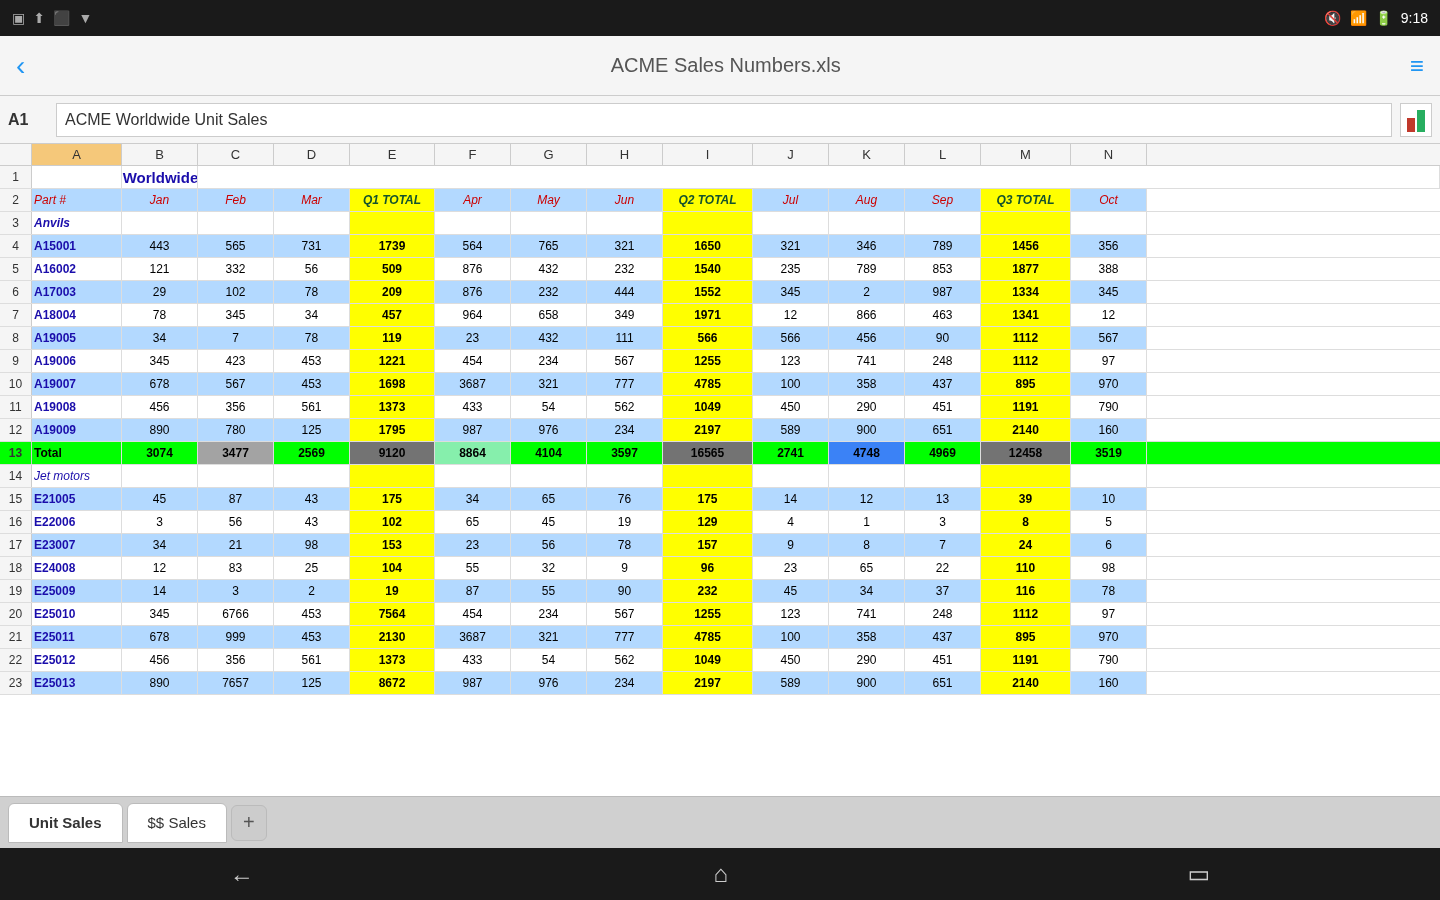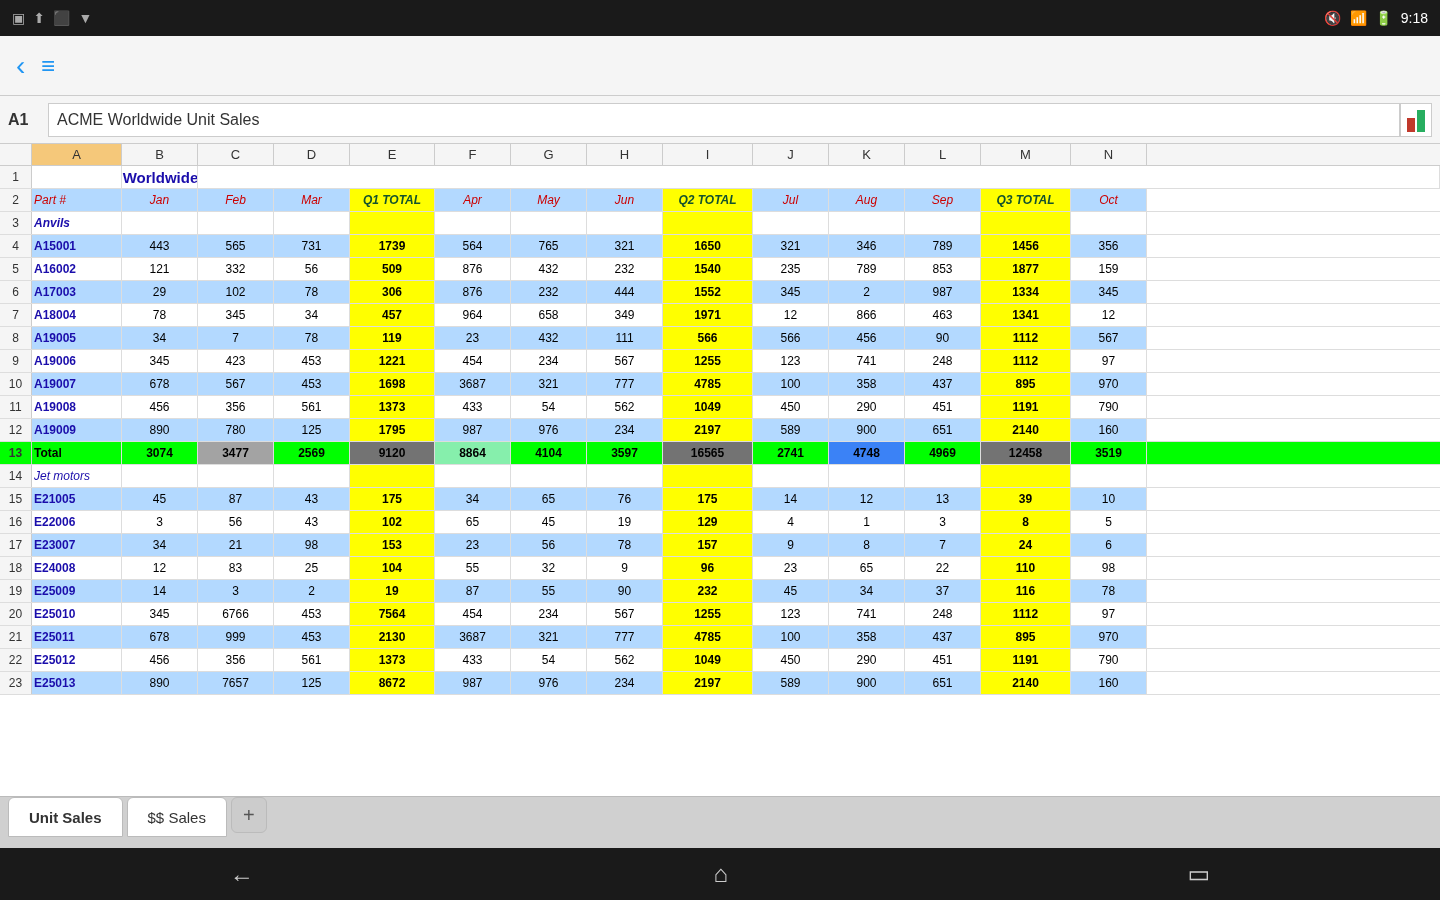--- a/index.html
+++ b/index.html
@@ -34,21 +34,21 @@
 
     
     .formula-bar {
       background: #f5f5f5;
       height: 48px;
       display: flex;
       align-items: center;
       padding: 0 8px;
       border-bottom: 1px solid #ccc;
       flex-shrink: 0;
-      gap: 0;
+      gap: 8px;
     }
     .cell-ref {
       font-size: 16px;
       color: #333;
       font-weight: bold;
       width: 40px;
     }
     .formula-input {
       flex: 1;
       height: 34px;
@@ -159,21 +159,21 @@
     .italic { font-style: italic; }
     .text-large { font-size: 15px; font-weight: bold; color: #1a0dab; }
     .total-row { background: #00ff00; font-weight: bold; }
     .total-row .cell { background: #737373; }
 
     
     .tab-bar {
       background: #d0d0d0;
       height: 52px;
       display: flex;
-      align-items: flex-start;
+      align-items: center;
       padding: 0 8px;
       gap: 4px;
       border-top: 1px solid #bbb;
       flex-shrink: 0;
     }
     .tab {
       background: white;
       border: 1px solid #bbb;
       border-radius: 6px 6px 0 0;
       padding: 8px 20px;
@@ -223,20 +223,21 @@
   <div class="status-bar-right">
     <span>🔇</span>
     <span>📶</span>
     <span>🔋</span>
     <span>9:18</span>
   </div>
 </div>
 
 <div class="top-nav">
   <span class="back-btn">‹</span>
+  <span class="nav-title">ACME Sales Numbers.xls</span>
   <span class="menu-btn">≡</span>
 </div>
 
 <div class="formula-bar">
   <span class="cell-ref">A1</span>
   <input class="formula-input" value="ACME Worldwide Unit Sales" readonly="" style="">
   <div class="chart-btn">
     <div class="chart-bar" style="height:14px;"></div>
     <div class="chart-bar green" style="height:22px;"></div>
   </div>
@@ -418,39 +419,39 @@
         <div class="cell col-k  ">
           <span class="text-black ">789</span>
         </div>
         <div class="cell col-l  ">
           <span class="text-black ">853</span>
         </div>
         <div class="cell col-m bg-yellow ">
           <span class="text-black bold">1877</span>
         </div>
         <div class="cell col-n  ">
-          <span class="text-black ">159</span>
+          <span class="text-black ">388</span>
         </div>
       </div>
       <div class="sheet-row">
         <div class="row-num">6</div>
         <div class="cell col-a bg-blue cell-left">
           <span class="text-blue ">A17003</span>
         </div>
         <div class="cell col-b bg-blue ">
           <span class="text-black ">29</span>
         </div>
         <div class="cell col-c bg-blue ">
           <span class="text-black ">102</span>
         </div>
         <div class="cell col-d bg-blue ">
           <span class="text-black ">78</span>
         </div>
         <div class="cell col-e bg-yellow ">
-          <span class="text-black bold">306</span>
+          <span class="text-black bold">209</span>
         </div>
         <div class="cell col-f bg-blue ">
           <span class="text-black ">876</span>
         </div>
         <div class="cell col-g bg-blue ">
           <span class="text-black ">232</span>
         </div>
         <div class="cell col-h bg-blue ">
           <span class="text-black ">444</span>
         </div>

